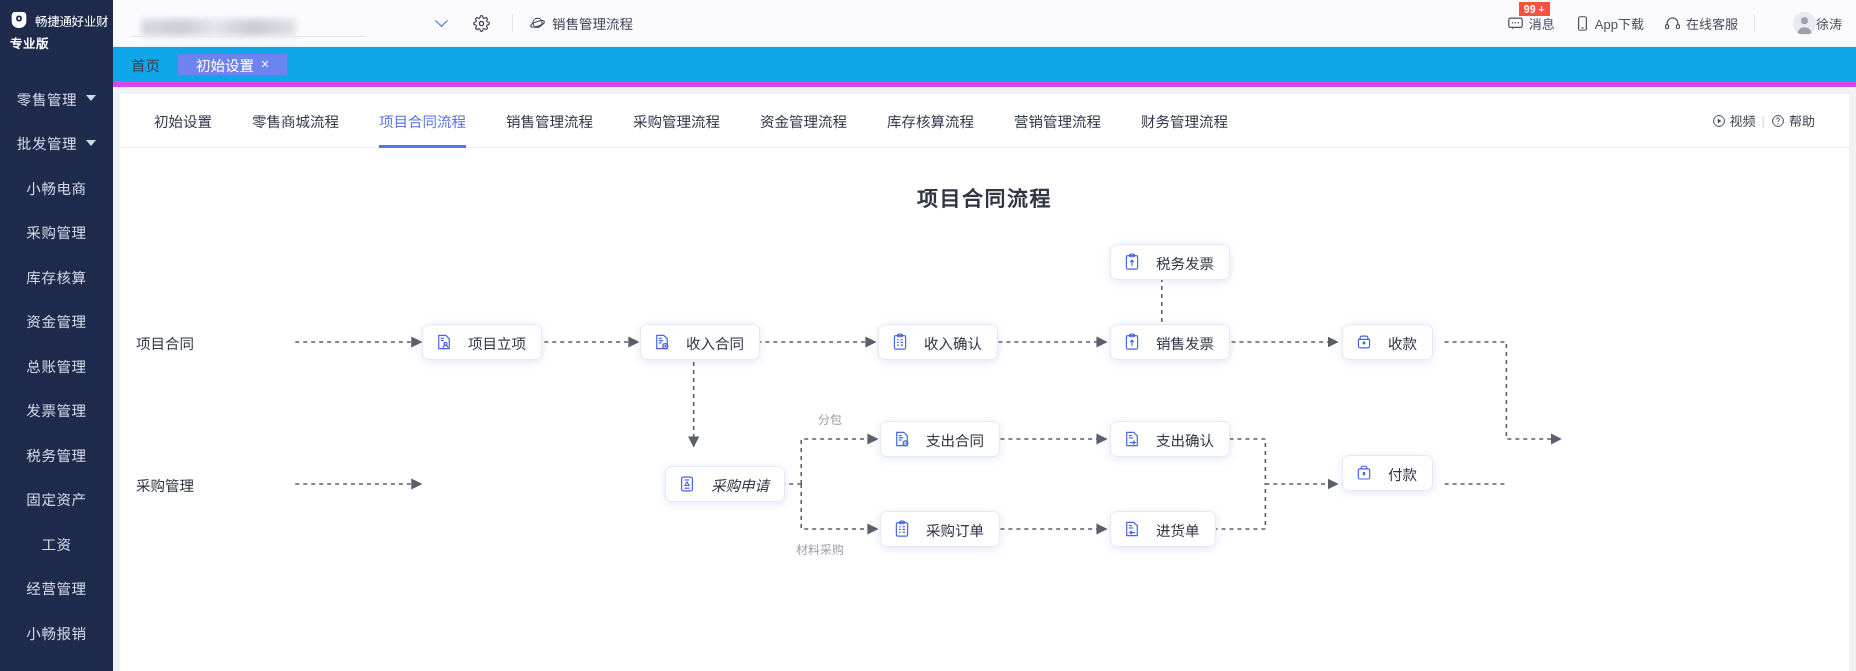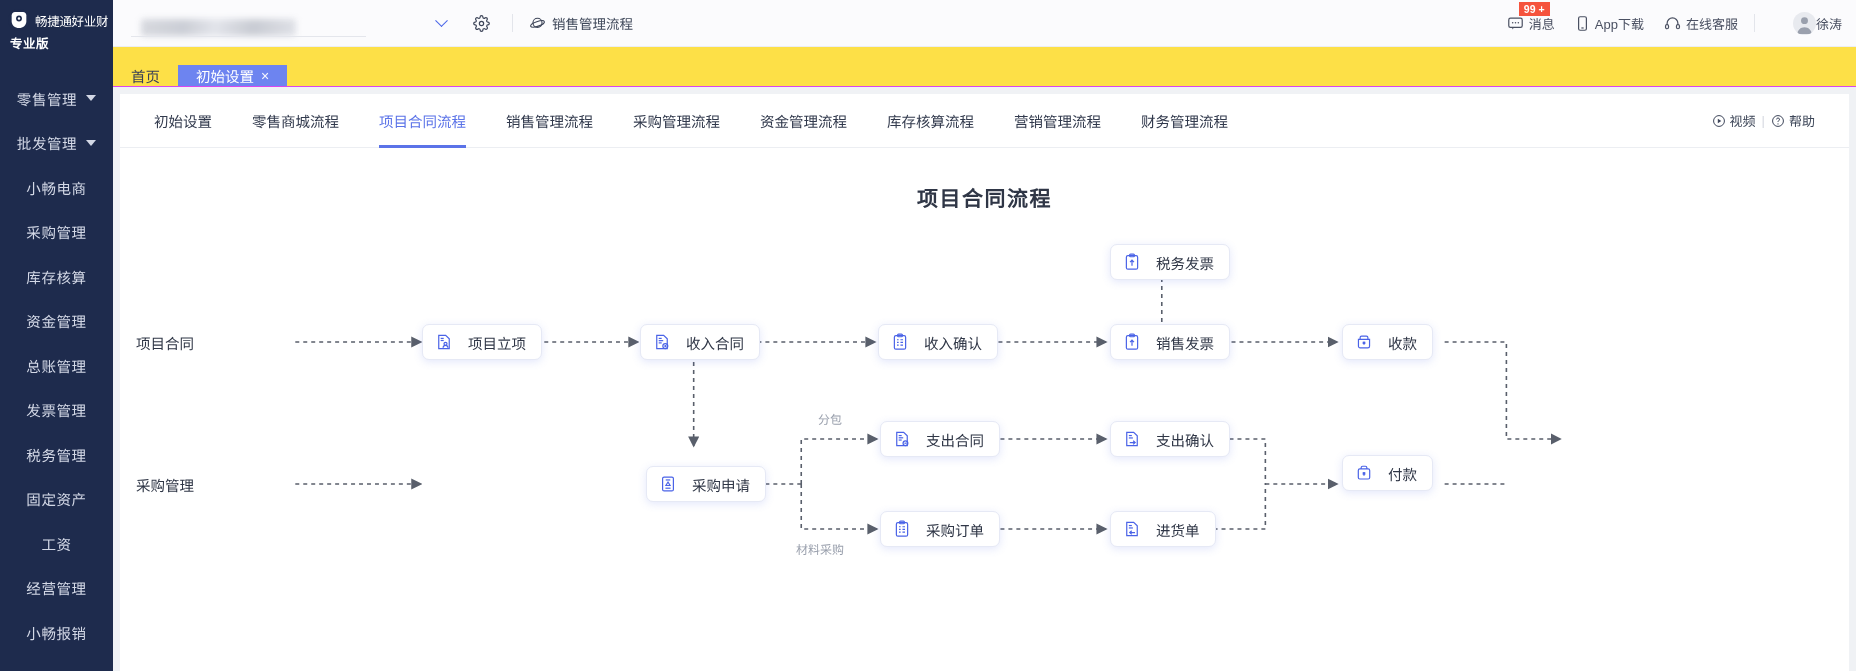--- a/index.html
+++ b/index.html
@@ -85,22 +85,22 @@
   }
   .avatar-wrap { display:flex; align-items:center; gap:0; margin-left: 22px; cursor: pointer; }
   .avatar {
     width: 23px; height: 23px; border-radius: 50%; background: #e8eaef;
     display:flex; align-items:flex-end; justify-content:center; overflow:hidden;
   }
   .user-name { font-size: 13px; color: #4a5062; white-space: nowrap; }
 
   
   .pagetabs {
-    height: 40px; flex: 0 0 40px; display: flex; align-items: flex-end;
-    background: #fde047; border-bottom: 1px solid #d946ef;
+    height: 40px; flex: 0 0 40px; display: flex; align-items: center;
+    background: #0ea5e9; border-bottom: 6px solid #d946ef;
   }
   .ptab {
     display: flex; align-items: center; gap: 7px; padding: 0 18px;
     font-size: 14.5px; color: #394056; cursor: pointer; white-space: nowrap;
   }
   .ptab.active { background: #6d84f0; color: #fff; }
   .ptab .x { font-size: 14px; opacity: .95; }
 
   
   .content {
@@ -454,21 +454,21 @@
             <span class="ico">
               <svg width="18" height="18" viewBox="0 0 24 24" fill="none" stroke="#4a63e7" stroke-width="1.6">
                 <path d="M4.6 8.4h14.8v9.2a2.2 2.2 0 0 1-2.2 2.2H6.8a2.2 2.2 0 0 1-2.2-2.2z"></path>
                 <path d="M6.8 8.4V6.2a2 2 0 0 1 2-2h6.4a2 2 0 0 1 2 2v2.2"></path>
                 <path d="M12 11.2v4.4M10.2 12.4h3.6M10.2 14h3.6"></path>
               </svg></span>
             <span>收款</span>
           </div>
 
 
-          <div class="node" style="left:526px; top:242px;">
+          <div class="node" style="left:545px; top:242px;font-style:italic;">
             <span class="ico">
               <svg width="18" height="18" viewBox="0 0 24 24" fill="none" stroke="#4a63e7" stroke-width="1.6">
                 <rect x="4.8" y="2.8" width="14.4" height="18.4" rx="2"></rect>
                 <path d="M9 6.6h6"></path>
                 <path d="M12 9.4l2.8 4.6H9.2z"></path>
                 <path d="M8.6 17.6h6.8"></path>
               </svg></span>
             <span>采购申请</span>
           </div>
 

